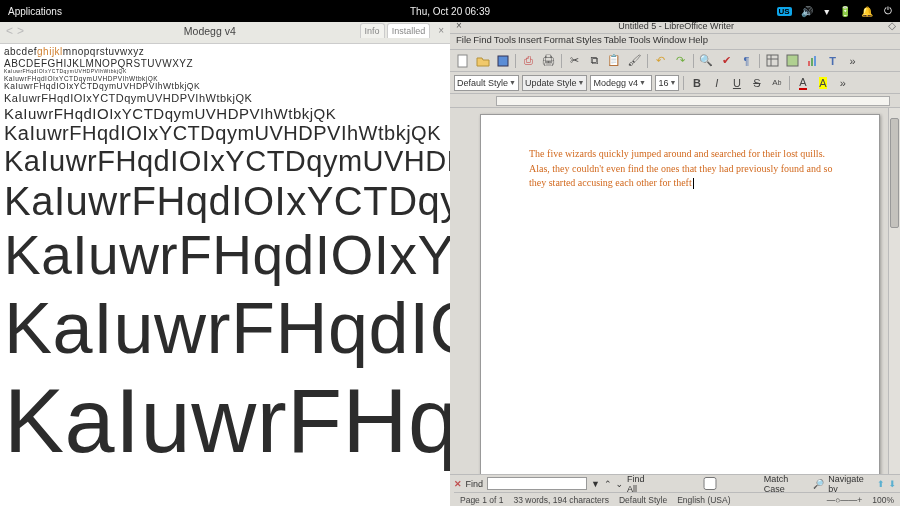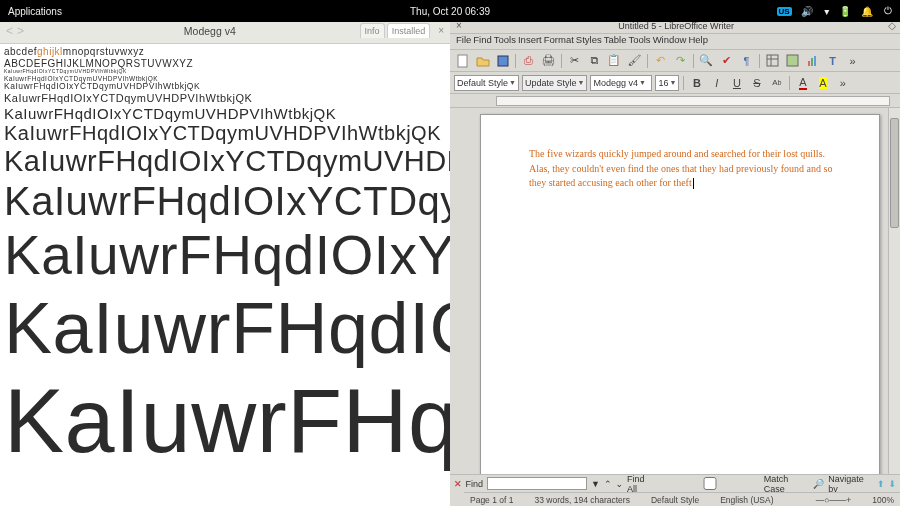--- a/index.html
+++ b/index.html
@@ -40,21 +40,21 @@
 .lo-ruler{height:14px;background:#dcdad5;border-bottom:1px solid #bbb;position:relative}
 .lo-ruler .strip{position:absolute;left:46px;right:10px;top:2px;height:10px;background:#f5f4f0;border:1px solid #aaa}
 .lo-page{position:absolute;top:96px;left:30px;width:400px;height:378px;background:#fff;box-shadow:1px 1px 3px rgba(0,0,0,0.3);border:1px solid #999}
 .lo-doc{padding:32px 40px 0 48px;font-family:Liberation Serif, serif;font-size:10px;color:#d2691e;line-height:1.45}
 .lo-cursor{display:inline-block;width:1px;height:11px;background:#000;vertical-align:middle;margin-left:1px}
 .lo-vscroll{position:absolute;right:0;top:90px;bottom:28px;width:12px;background:#e2e0db;border-left:1px solid #bbb}
 .lo-vscroll .thumb{position:absolute;top:10px;left:1px;right:1px;height:110px;background:#c4c2bd;border:1px solid #999;border-radius:2px}
 .lo-find{position:absolute;bottom:14px;left:0;right:0;height:18px;background:#dcdad5;border-top:1px solid #bbb;display:flex;align-items:center;gap:4px;padding:0 4px;font-size:9px}
 .lo-find .xr{color:#c05050;font-weight:bold}
 .lo-find input{height:13px;width:100px;font-size:9px;border:1px solid #999;background:#fff}
-.lo-status{position:absolute;bottom:0;left:14px;right:0;height:14px;background:#dcdad5;border-top:1px solid #bbb;display:flex;align-items:center;gap:21px;padding:0 6px;font-size:8.5px;color:#444}
+.lo-status{position:absolute;bottom:0;left:4px;right:0;height:14px;background:#dcdad5;border-top:1px solid #bbb;display:flex;align-items:center;gap:10px;padding:0 6px;font-size:8.5px;color:#444}
 svg{display:block}
 </style>
 </head>
 <body>
 
 <div class="topbar">
   <span>Applications</span>
   <span class="center">Thu, Oct 20   06:39</span>
   <div class="right">
     <span class="kbd">US</span>

